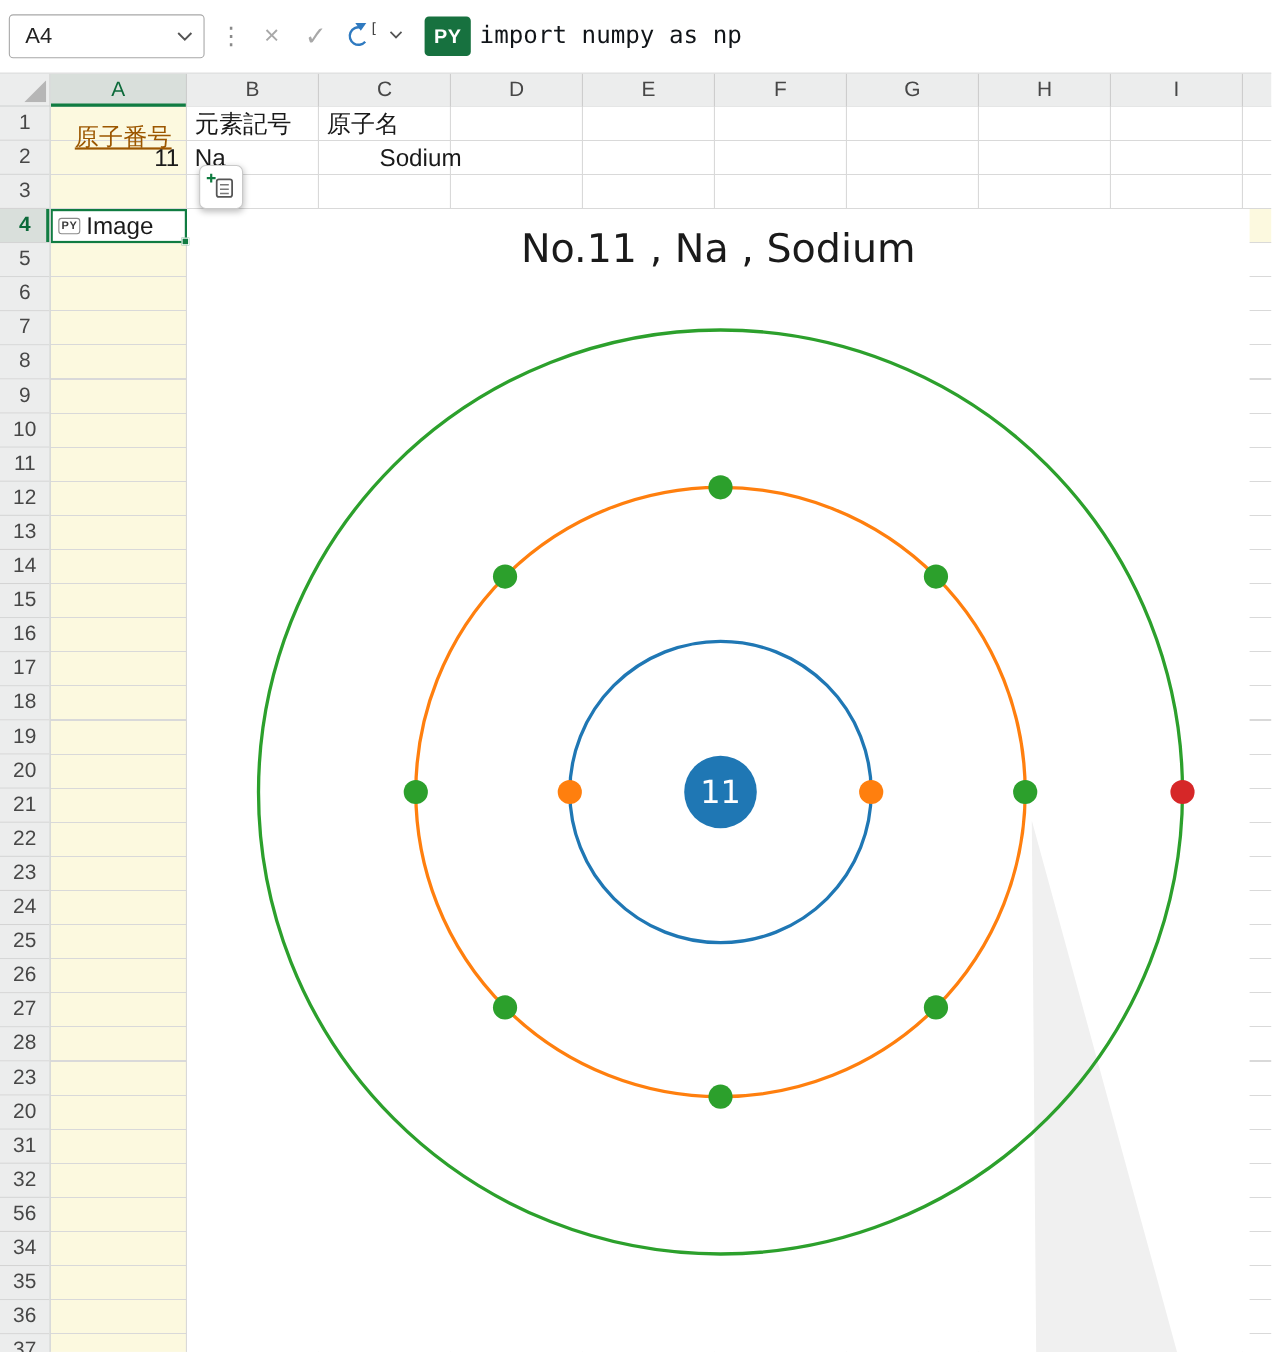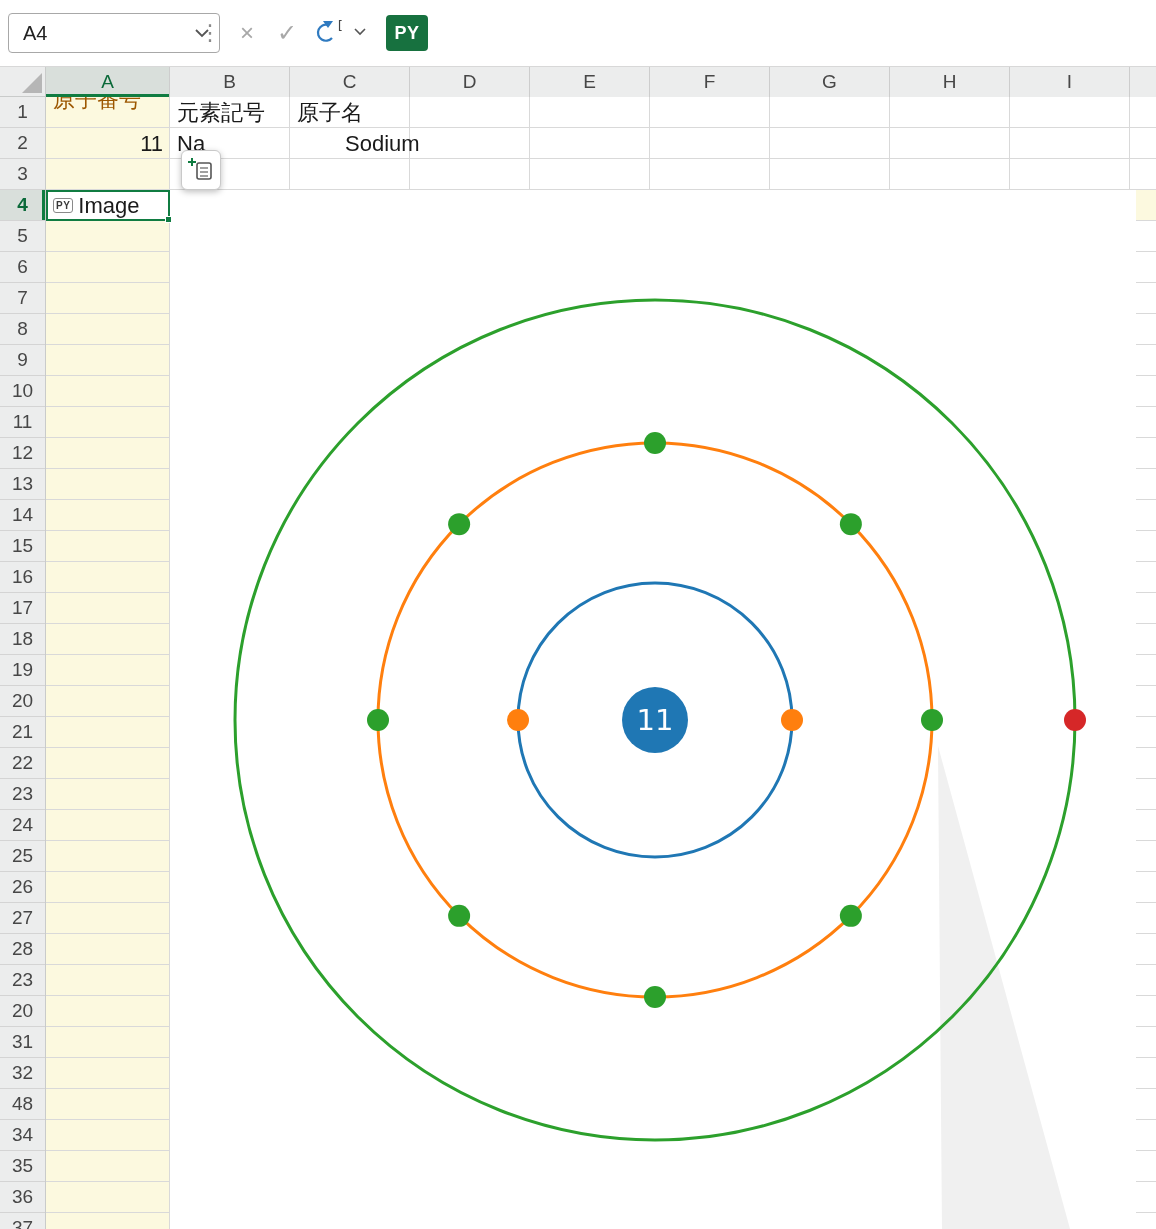--- a/index.html
+++ b/index.html
@@ -2,21 +2,21 @@
 <html><head>
 <meta charset="utf-8">
 <style>
   html,body{margin:0;padding:0;background:#fff;}
   #app{position:relative;width:1156px;height:1229px;overflow:hidden;
        font-family:"Liberation Sans","DejaVu Sans",sans-serif;background:#fff;}
 
   
   .fbar{position:absolute;left:0;top:0;width:1156px;height:66px;background:#fff;
         border-bottom:1px solid #d8d8d8;z-index:10;}
-  .namebox{position:absolute;left:8px;top:13px;width:212px;height:40px;border:1px solid #a8a8a8;
+  .namebox{position:absolute;left:8px;top:13px;width:178px;height:40px;border:1px solid #a8a8a8;
            border-radius:4px;display:flex;align-items:center;box-sizing:border-box;background:#fff;}
   .namebox .nbv{margin-left:14px;font-size:20px;color:#222;flex:1;}
   .namebox svg{margin-right:10px;}
   .dots{position:absolute;left:199px;top:18px;font-size:22px;color:#8a8a8a;line-height:30px;}
   .fb-btn{position:absolute;top:14px;width:38px;height:38px;border:none;background:transparent;
           font-size:24px;color:#a8a8a8;cursor:default;padding:0;}
   .fb-btn.cancel{left:228px;}
   .fb-btn.confirm{left:268px;}
   .pyfx{position:absolute;left:312px;top:18px;display:flex;align-items:center;gap:4px;}
   .pybadge{position:absolute;left:386px;top:15px;width:42px;height:36px;background:#17713f;
@@ -44,21 +44,21 @@
 
   
   .colA-fill{position:absolute;left:46px;top:97px;width:124px;height:1132px;background:#fcf9df;z-index:1;}
   .j4-fill{position:absolute;left:1130px;top:190px;width:26px;height:31px;background:#fcf9df;z-index:1;}
   #gridlines{position:absolute;left:46px;top:97px;width:1110px;height:1132px;z-index:2;pointer-events:none;
      background:repeating-linear-gradient(to bottom,transparent 0,transparent 30px,#d9d9d9 30px,#d9d9d9 31px);}
   .vline{position:absolute;top:0;width:1px;height:1132px;background:#d9d9d9;}
 
   .cell{position:absolute;height:31px;line-height:31px;font-size:22px;color:#1a1a1a;z-index:4;
         white-space:nowrap;overflow:hidden;}
-  .ca1{left:46px;top:84px;width:124px;padding-left:7px;box-sizing:border-box;color:#9c5700;}
+  .ca1{left:46px;top:109px;width:124px;padding-left:22px;box-sizing:border-box;color:#9c5700;text-decoration:underline;}
   .cb1{left:170px;top:97px;width:104px;padding-left:7px;box-sizing:border-box;}
   .cc1{left:290px;top:97px;width:124px;padding-left:7px;box-sizing:border-box;}
   .ca2{left:46px;top:128px;width:124px;padding-right:7px;box-sizing:border-box;text-align:right;}
   .cb2{left:170px;top:128px;width:145px;padding-left:7px;box-sizing:border-box;}
   .cc2{left:290px;top:128px;width:124px;padding-left:7px;box-sizing:border-box;margin-left:48px;}
 
   
   .sel-cell{position:absolute;left:46px;top:190px;width:124px;height:31px;background:#fff;
             border:2px solid #107c41;box-sizing:border-box;z-index:5;display:flex;align-items:center;
             padding-left:5px;}
@@ -98,20 +98,21 @@
       <svg width="38" height="28" viewBox="0 0 38 28">
         <path d="M16 7 A 8 8 0 1 0 20 20" fill="none" stroke="#2f7ac0" stroke-width="2.2"></path>
         <polygon points="11,3 21,3 16,10" fill="#2f7ac0"></polygon>
         <text x="24" y="12" font-size="13" fill="#444" font-family="DejaVu Sans Mono,monospace">[ ]</text>
       </svg>
       <svg width="12" height="8" viewBox="0 0 12 8">
         <polyline points="1,1 6,6 11,1" fill="none" stroke="#555" stroke-width="1.6"></polyline>
       </svg>
     </div>
     <span class="pybadge">PY</span>
+    <div class="formula">import numpy as np</div>
   </div>
 
   <div class="corner">
     <svg width="20" height="20" viewBox="0 0 20 20">
       <polygon points="0,20 20,20 20,0" fill="#b6b6b6"></polygon>
     </svg>
   </div>
   <div id="colheads">
       <div class="col-h sel" style="width: 124px;">A</div>
       <div class="col-h" style="width: 120px;">B</div>
@@ -150,21 +151,21 @@
       <div class="row-h">23</div>
       <div class="row-h">24</div>
       <div class="row-h">25</div>
       <div class="row-h">26</div>
       <div class="row-h">27</div>
       <div class="row-h">28</div>
       <div class="row-h">23</div>
       <div class="row-h">20</div>
       <div class="row-h">31</div>
       <div class="row-h">32</div>
-      <div class="row-h">48</div>
+      <div class="row-h">56</div>
       <div class="row-h">34</div>
       <div class="row-h">35</div>
       <div class="row-h">36</div>
       <div class="row-h">37</div>
     </div>
 
   <div class="colA-fill"></div>
   <div class="j4-fill"></div>
   <div id="gridlines">
       <div class="vline" style="left: 123px;"></div>
@@ -202,20 +203,21 @@
           <circle cx="289.1314216113263" cy="725.8685783886737" r="11" fill="#2ca02c"></circle>
           <circle cx="484.99999999999994" cy="807" r="11" fill="#2ca02c"></circle>
           <circle cx="680.8685783886737" cy="725.8685783886738" r="11" fill="#2ca02c"></circle>
           <circle cx="905" cy="530" r="11" fill="#d62728"></circle>
         </g>
         <g id="nucleus-g">
         <circle id="nucleus-circle" cx="485" cy="530" r="33" fill="#1f77b4"></circle>
         <text id="nucleus-text" x="485" y="530" text-anchor="middle" dominant-baseline="central" font-size="29" fill="#ffffff" font-family="DejaVu Sans,sans-serif">11</text>
       </g>
     </svg>
+    <div class="fig-title">No.11 , Na , Sodium</div>
   </div>
 
   <div class="sel-cell">
     <span class="pychip">PY</span>
     <span class="sel-label">Image</span>
     <div class="fill-handle"></div>
   </div>
 
   <div class="card">
     <svg width="28" height="28" viewBox="0 0 28 28">

